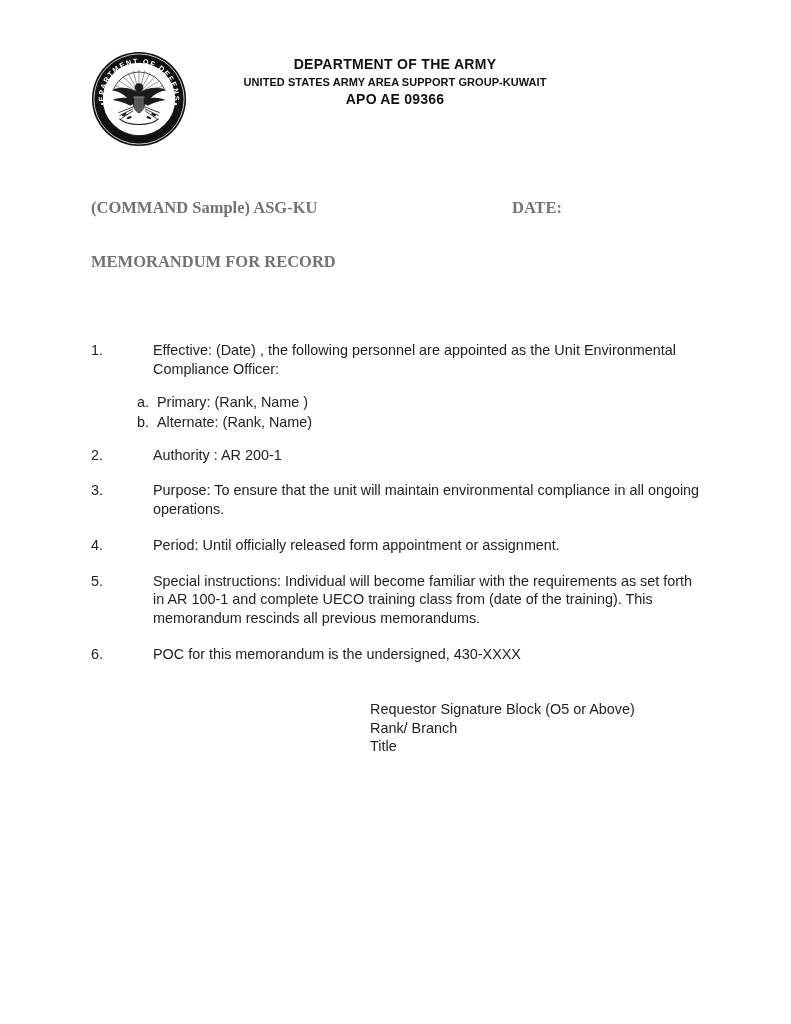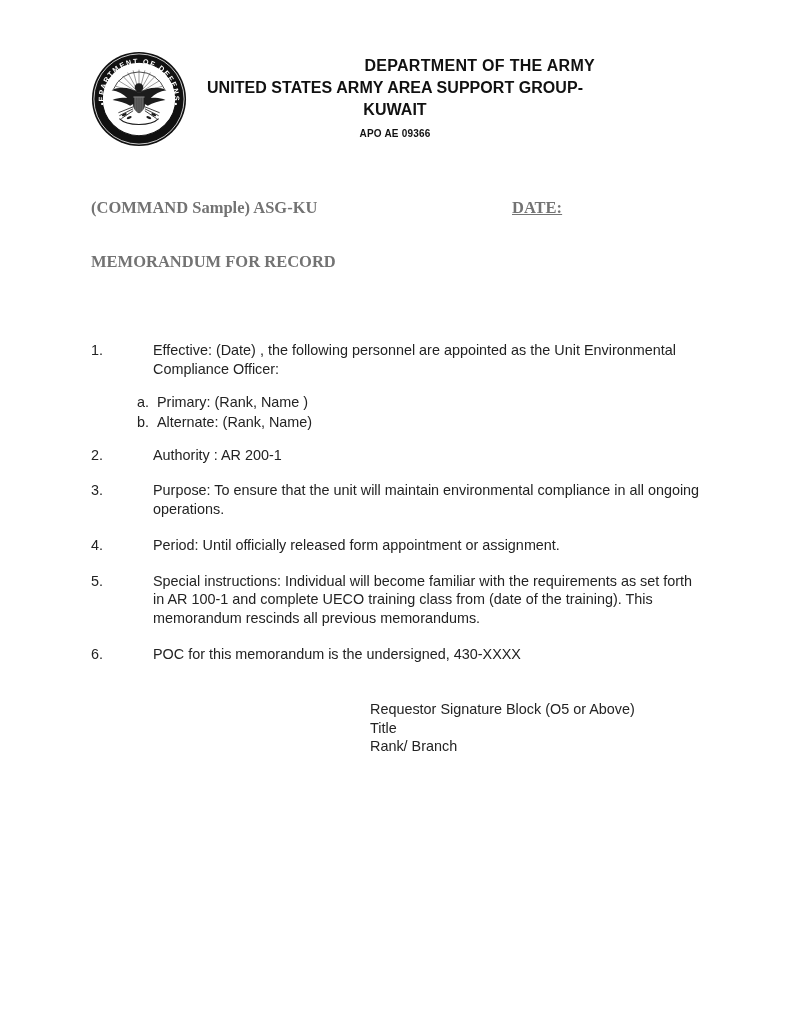--- a/index.html
+++ b/index.html
@@ -42,56 +42,55 @@
   .seal-svg { display: block; width: 98px; height: 98px; }
 
   .letterhead-text {
     position: absolute;
     left: 195px;
     top: 10px;
     width: 400px;
     text-align: center;
   }
   .lh-line1 {
-    font-size: 16px;
+    font-size: 14px;
     font-weight: bold;
     letter-spacing: 0.3px;
     line-height: 1.25;
     color: #111;
-    text-align: right;
   }
   .lh-line2 {
-    font-size: 16px;
+    font-size: 11px;
     font-weight: bold;
     letter-spacing: 0.05px;
     line-height: 1.35;
     margin-top: 1px;
     color: #111;
   }
   .lh-line3 {
-    font-size: 10px;
+    font-size: 14px;
     font-weight: bold;
     letter-spacing: 0.2px;
     line-height: 1.35;
-    margin-top: 7px;
+    margin-top: 1px;
     color: #111;
   }
 
   
   .serif-head {
     position: absolute;
     font-family: "Liberation Serif", serif;
     font-weight: bold;
     font-size: 16.5px;
     color: #737373;
     white-space: nowrap;
   }
 
   #command-line   { left: 91px; top: 198px; }
-  #date-line      { left: 512px; top: 198px; text-decoration: underline; }
+  #date-line      { left: 512px; top: 198px; }
   #mfr-line       { left: 91px; top: 252px; }
   #subject-line   { left: 91px; top: 288px; }
 
   
   .body-block {
     position: absolute;
     left: 91px;
     top: 341px;
     width: 615px;
     font-size: 14.4px;
@@ -289,17 +288,17 @@
 
     <div class="para" id="para-6">
       <span class="marker">6.</span>
       <span class="ptext">POC for this memorandum is the undersigned, 430-XXXX</span>
     </div>
 
   </div>
 
   <div class="signature-block">
     <span class="sig-line">Requestor Signature Block (O5 or Above)</span>
+    <span class="sig-line">Rank/ Branch</span>
     <span class="sig-line">Title</span>
-    <span class="sig-line">Rank/ Branch</span>
   </div>
 
 </div>
 
 </body></html>

